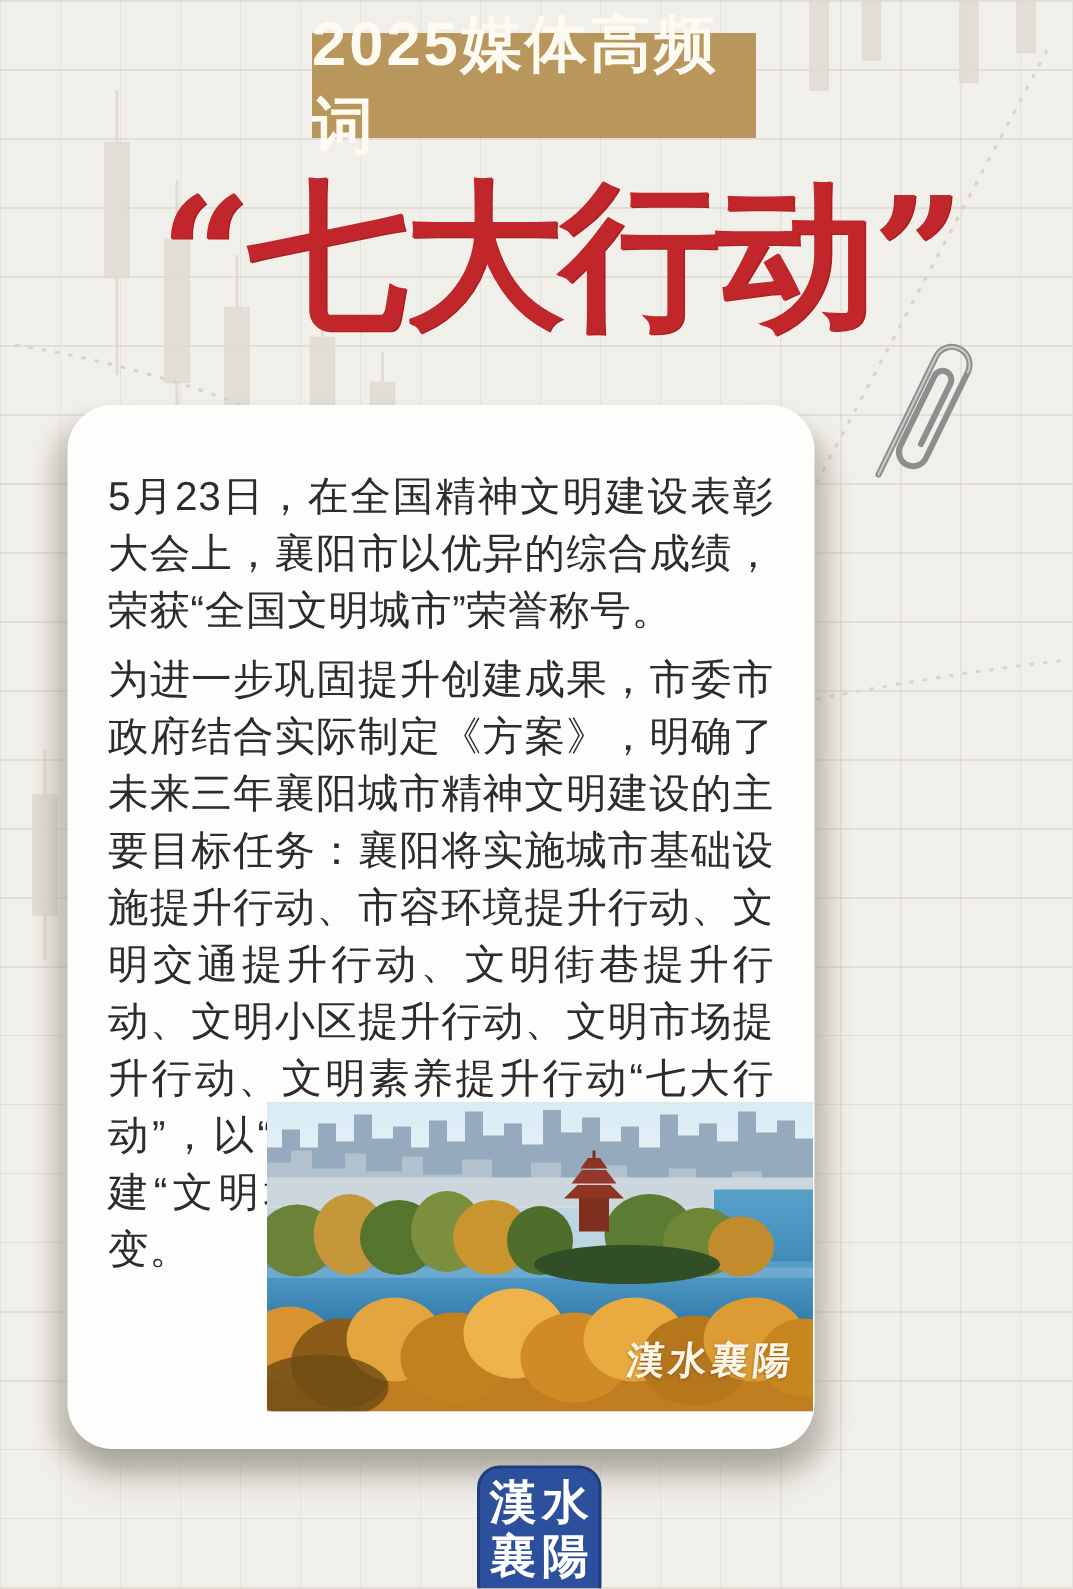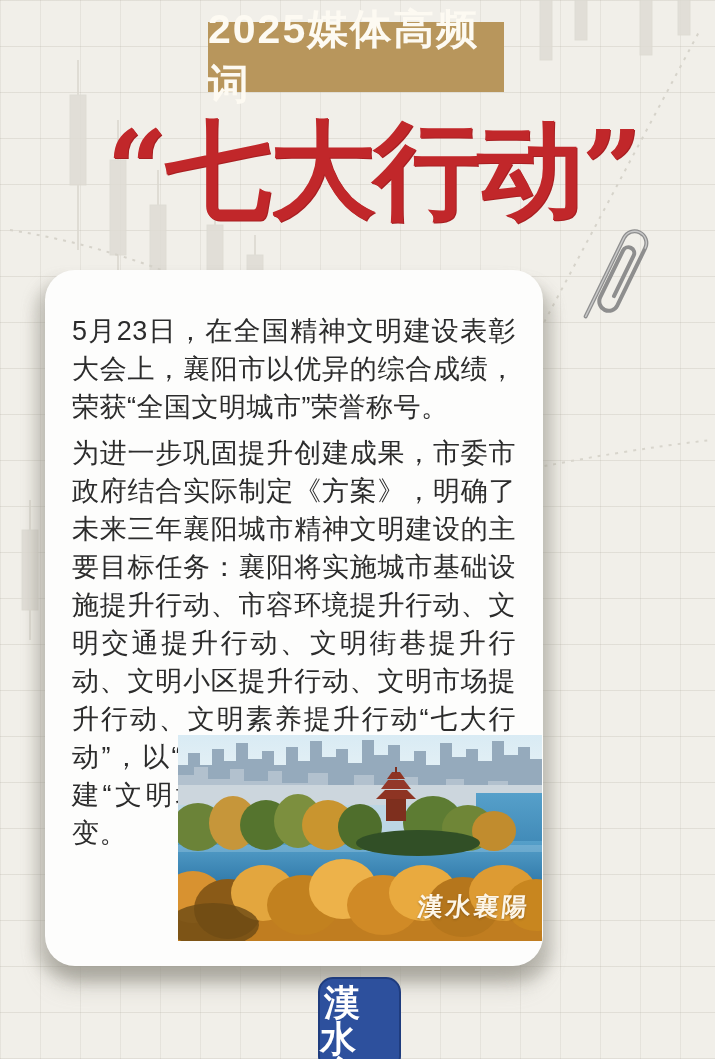--- a/index.html
+++ b/index.html
@@ -82,21 +82,21 @@
   .logo {
     position:absolute; left:318px; top:977px; width:83px; height:94px;
     background:#2d509d;
     border-radius:15px;
     border:2px solid #1f3c7e;
     display:flex; flex-direction:column; align-items:center; justify-content:flex-start;
     padding-top:5px;
     color:#ffffff; font-weight:bold;
     font-family:"DejaVu Serif", "Liberation Serif", serif;
   }
-  .logo span { display:block; font-size:36px; line-height:36px; letter-spacing:4px; text-indent:4px; }
+  .logo span { display:block; font-size:31px; line-height:36px; letter-spacing:4px; text-indent:4px; }
 </style>
 </head>
 <body>
 
 <div id="poster">
 
   <svg class="bg-decor" width="715" height="1059" viewBox="0 0 715 1059">
     <g stroke="#dcd9d1" fill="#dfdcd4" opacity="0.85">
 
       <line x1="78" y1="60" x2="78" y2="250" stroke-width="2"></line>

